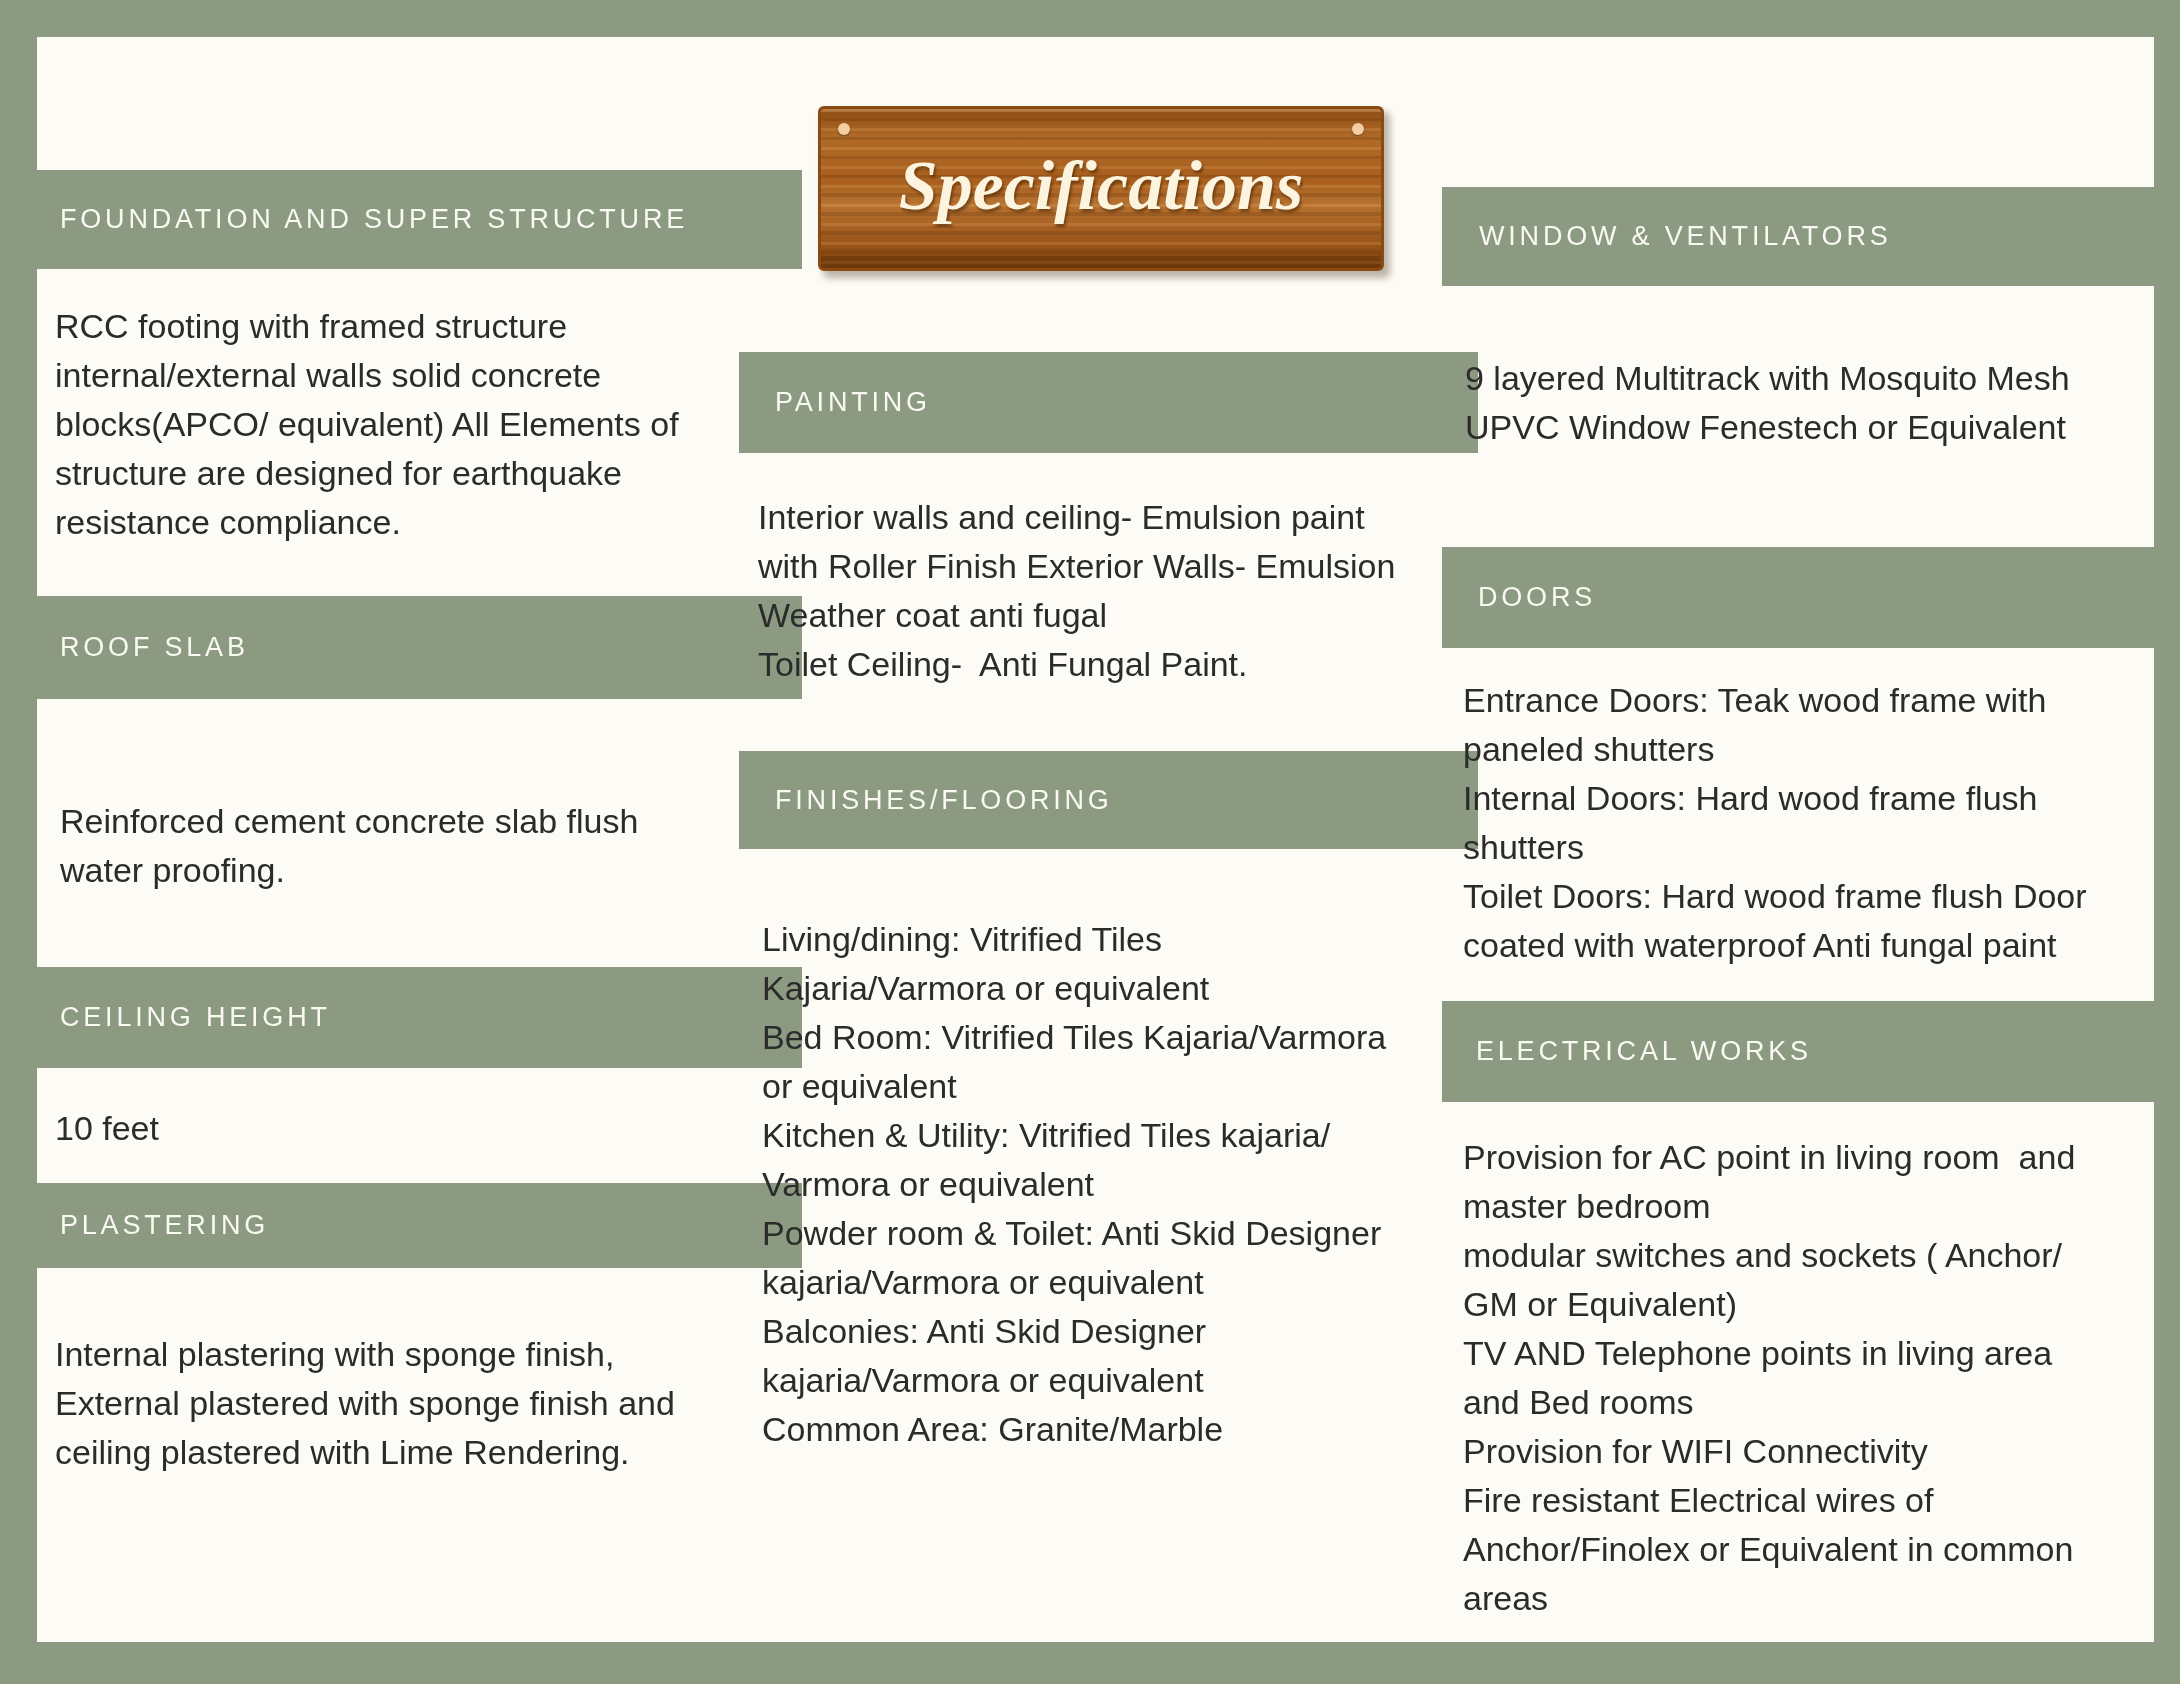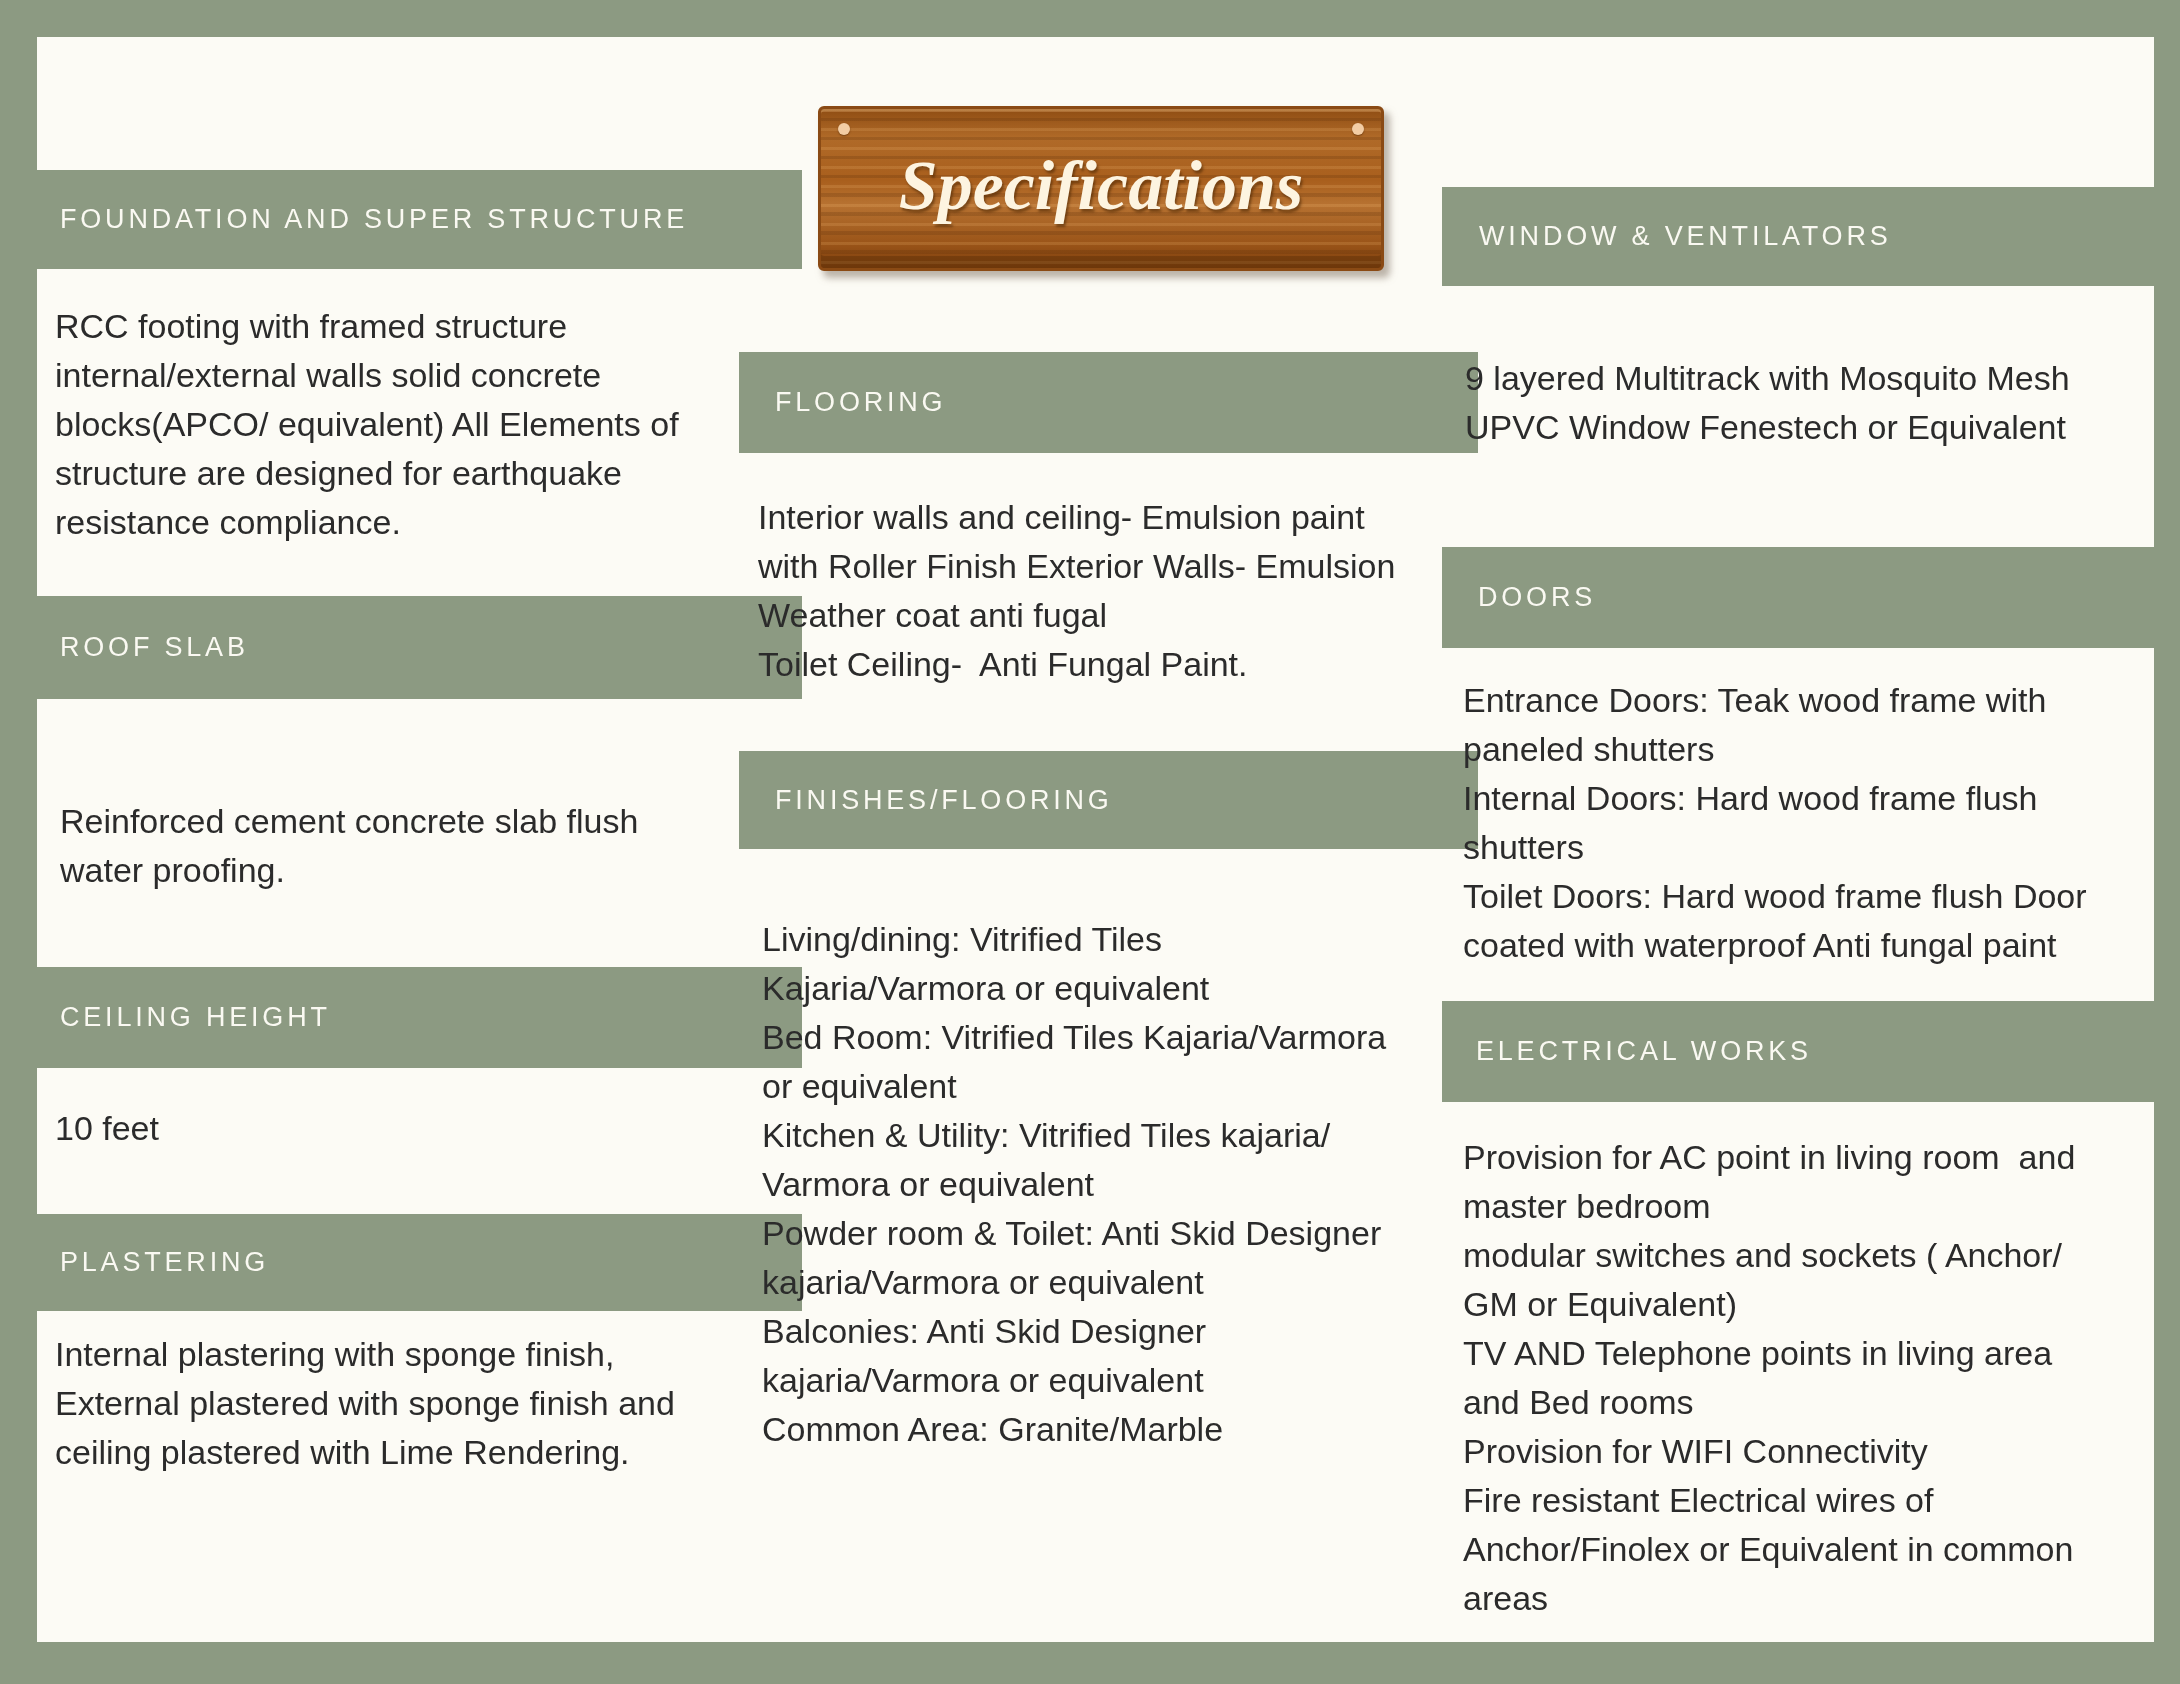--- a/index.html
+++ b/index.html
@@ -45,21 +45,21 @@
     font-weight: 400;
   }
 
   
   .b-foundation { left: 0; top: 170px; width: 742px; height: 99px; padding-left: 60px; }
   .t-foundation { left: 55px; top: 302px; }
   .b-roof       { left: 0; top: 596px; width: 742px; height: 103px; padding-left: 60px; }
   .t-roof       { left: 60px; top: 797px; }
   .b-ceiling    { left: 0; top: 967px; width: 742px; height: 101px; padding-left: 60px; }
   .t-ceiling    { left: 55px; top: 1104px; }
-  .b-plastering { left: 0; top: 1214px; width: 742px; height: 97px; padding-left: 60px; }
+  .b-plastering { left: 0; top: 1183px; width: 742px; height: 85px; padding-left: 60px; }
   .t-plastering { left: 55px; top: 1330px; }
 
   
   .b-painting { left: 739px; top: 352px; width: 703px; height: 101px; padding-left: 36px; }
   .t-painting { left: 758px; top: 493px; }
   .b-finishes { left: 739px; top: 751px; width: 703px; height: 98px; padding-left: 36px; }
   .t-finishes { left: 762px; top: 915px; }
 
   
   .b-windows    { left: 1442px; top: 187px; width: 704px; height: 99px; padding-left: 37px; }
@@ -151,21 +151,21 @@
   <div class="sbody t-ceiling">10 feet</div>
 
   <div class="band b-plastering">
     <span class="band-title">PLASTERING</span>
   </div>
   <div class="sbody t-plastering">Internal plastering with sponge finish,
 External plastered with sponge finish and
 ceiling plastered with Lime Rendering.</div>
 
   <div class="band b-painting">
-    <span class="band-title">FLOORING</span>
+    <span class="band-title">PAINTING</span>
   </div>
   <div class="sbody t-painting">Interior walls and ceiling- Emulsion paint
 with Roller Finish Exterior Walls- Emulsion
 Weather coat anti fugal
 Toilet Ceiling-  Anti Fungal Paint.</div>
 
   <div class="band b-finishes">
     <span class="band-title">FINISHES/FLOORING</span>
   </div>
   <div class="sbody t-finishes">Living/dining: Vitrified Tiles

